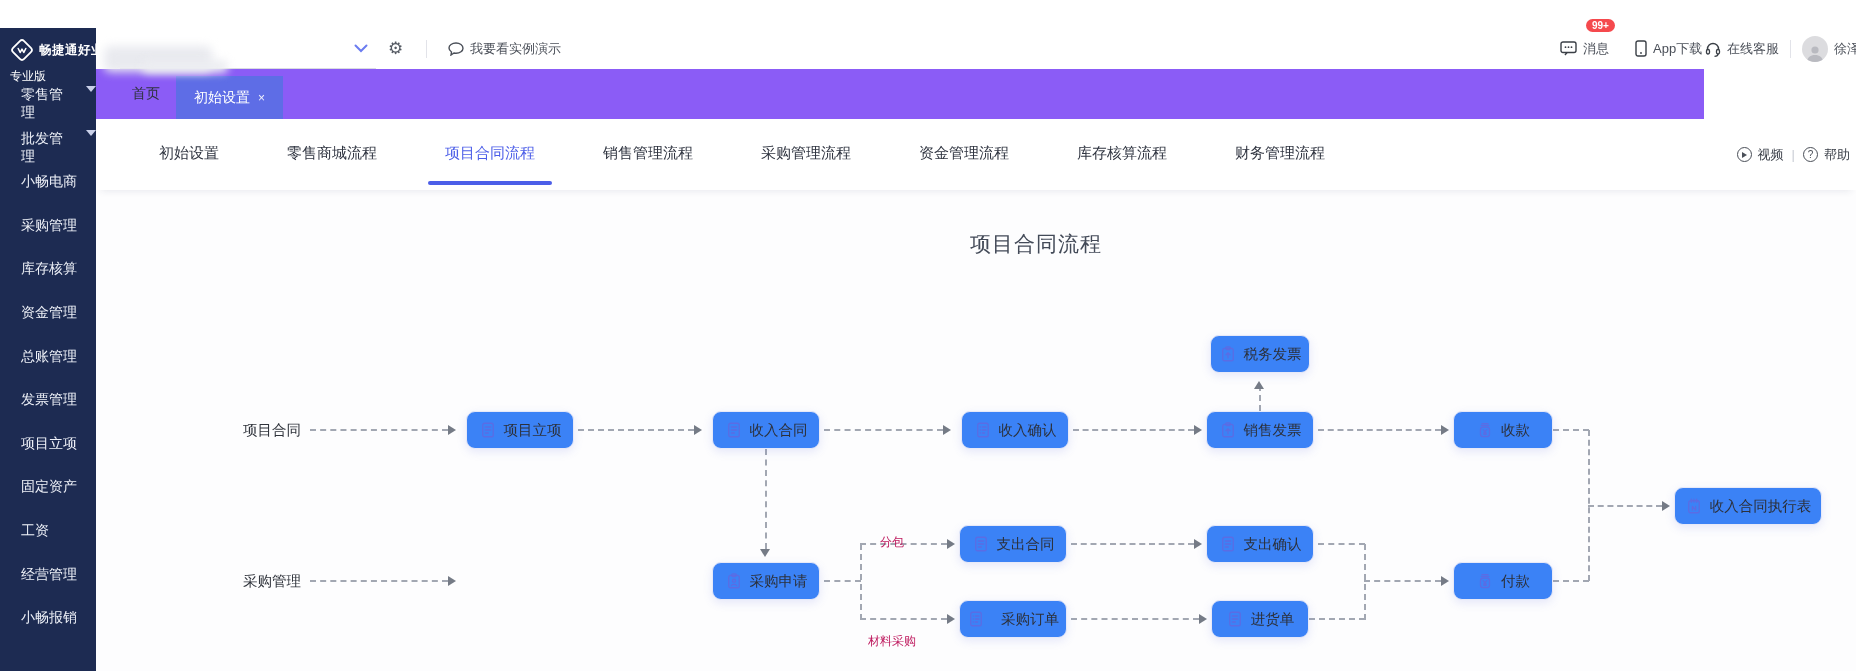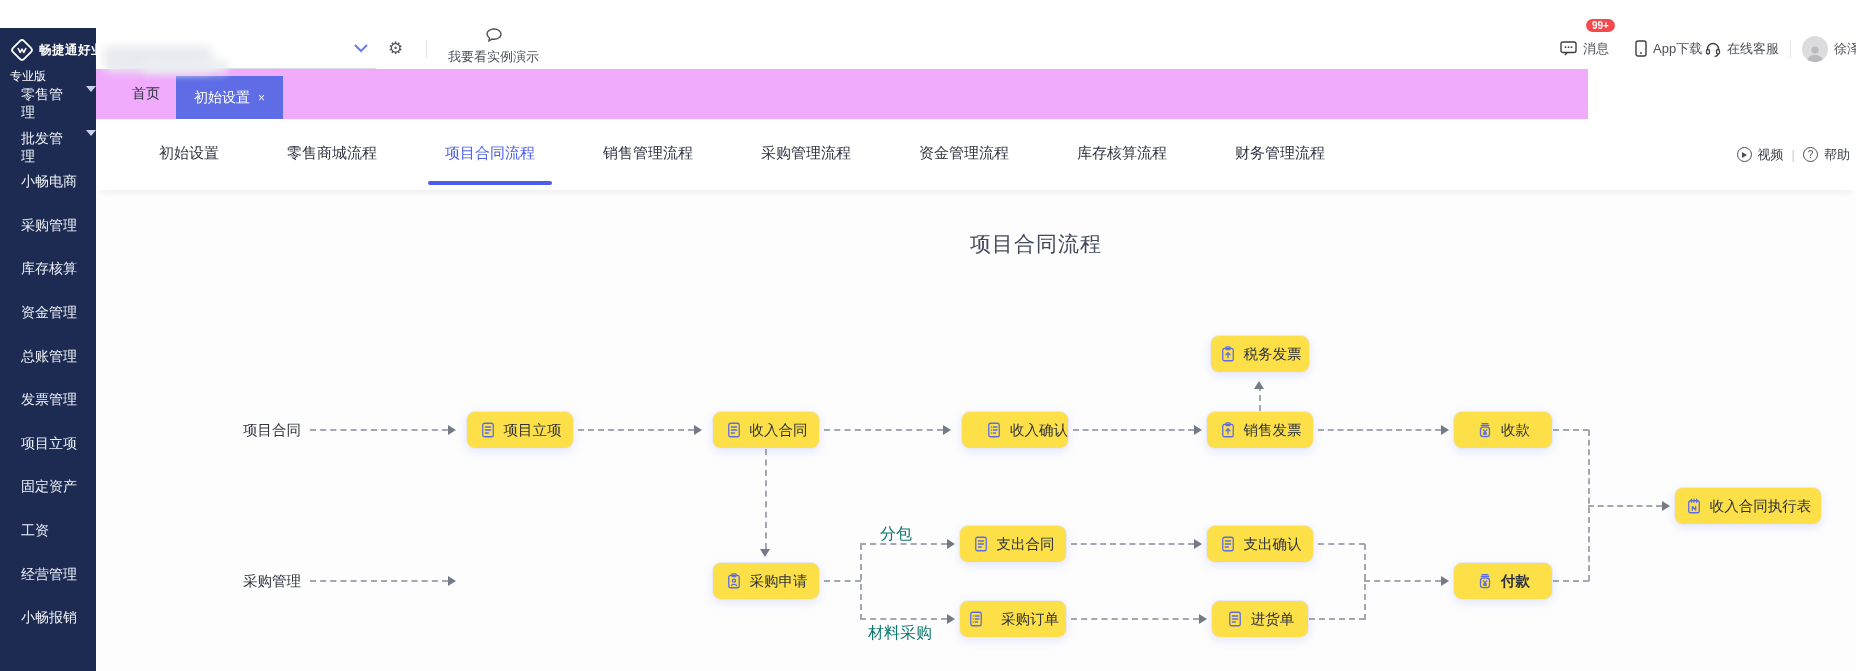--- a/index.html
+++ b/index.html
@@ -27,21 +27,21 @@
               border-radius:5px;filter:blur(4px);z-index:4;}
   .hdr-ic{position:absolute;top:0;height:41px;display:flex;align-items:center;color:#4a4f58;font-size:13px;gap:6px;cursor:pointer;}
   .hdr-divider{position:absolute;top:12px;width:1px;height:18px;background:#e2e3e9;}
   .gear{font-size:17px;color:#565b64;line-height:1;}
   .badge{position:absolute;top:-9px;left:26px;background:#f5494d;color:#fff;font-size:10px;
          padding:1px 6px;border-radius:9px;font-weight:bold;white-space:nowrap;}
   .avatar{width:26px;height:26px;border-radius:50%;background:#dcdcdf;overflow:hidden;display:flex;align-items:flex-end;justify-content:center;}
   .uname{white-space:nowrap;overflow:hidden;}
 
   
-  .tabstrip{position:absolute;left:96px;top:69px;width:1492px;height:50px;background:#f0abfc;z-index:2;}
+  .tabstrip{position:absolute;left:96px;top:69px;width:1608px;height:50px;background:#8b5cf6;z-index:2;}
   .wtab-home{position:absolute;left:20px;top:0;width:60px;height:50px;display:flex;align-items:center;
              justify-content:center;font-size:14px;color:#2e323c;cursor:pointer;}
   .wtab-active{position:absolute;left:80px;top:7px;width:107px;height:43px;background:#5e6de6;color:#ffffff;
                font-size:14px;display:flex;align-items:center;justify-content:center;gap:8px;cursor:pointer;}
   .wtab-close{font-size:12px;opacity:.9;cursor:pointer;}
 
   
   .subnav{position:absolute;left:96px;top:119px;width:1760px;height:71px;background:#ffffff;z-index:2;
           box-shadow:0 6px 7px -5px rgba(40,50,90,.10);}
   .sn-tabs{position:absolute;left:46px;top:0;height:100%;display:flex;align-items:center;gap:34px;}
@@ -54,30 +54,30 @@
         align-items:center;justify-content:center;font-size:10px;color:#4a4f58;box-sizing:border-box;}
   .play-tri{width:0;height:0;border-top:3.5px solid transparent;border-bottom:3.5px solid transparent;
             border-left:5.5px solid #4a4f58;margin-left:1px;}
   .sn-sep{color:#c9ccd4;margin:0 2px;}
 
   
   .canvas{position:absolute;left:96px;top:190px;width:1760px;height:481px;background:#fdfdfe;z-index:1;}
   .flow-title{position:absolute;left:820px;top:40px;width:240px;text-align:center;font-size:21px;
               color:#434a58;letter-spacing:1px;}
   .lane-label{position:absolute;font-size:14.5px;color:#2f333b;}
-  .node{position:absolute;height:38px;box-sizing:border-box;background:#fde047;border:1px solid #e7e9f8;
+  .node{position:absolute;height:38px;box-sizing:border-box;background:#3b82f6;border:1px solid #e7e9f8;
         border-radius:9px;box-shadow:0 3px 10px rgba(105,118,225,.16);display:flex;align-items:center;
         justify-content:center;gap:7px;font-size:14.5px;color:#2c303a;cursor:pointer;white-space:nowrap;z-index:2;}
   .node svg{width:18px;height:18px;flex:0 0 auto;}
   .hl{position:absolute;height:0;border-top:2px dashed #a2a7b2;}
   .vl{position:absolute;width:0;border-left:2px dashed #a2a7b2;}
   .ar{position:absolute;width:0;height:0;border:5px solid transparent;border-left:8px solid #757b86;}
   .au{position:absolute;width:0;height:0;border:5px solid transparent;border-bottom:8px solid #757b86;}
   .ad{position:absolute;width:0;height:0;border:5px solid transparent;border-top:8px solid #757b86;}
-  .branch-label{position:absolute;font-size:16px;color:#0f766e;}
+  .branch-label{position:absolute;font-size:12px;color:#be185d;margin-top:10px;}
   .hidden-defs{position:absolute;width:0;height:0;overflow:hidden;}
 </style>
 </head>
 <body>
 
 <svg class="hidden-defs" aria-hidden="true">
   <defs>
     <g id="sym-doc" fill="none" stroke="#5b6ce4" stroke-width="1.7" stroke-linecap="round" stroke-linejoin="round">
       <rect x="5" y="3" width="14" height="18" rx="2.5"></rect>
         <path d="M8.5 8h7M8.5 12h7M8.5 16h4"></path>
@@ -171,21 +171,21 @@
     <div class="search-line"></div>
     <div class="hdr-ic" style="left:258px;">
       <svg width="14" height="9" viewBox="0 0 14 9">
           <path d="M1.5 1.5 7 7l5.5-5.5" fill="none" stroke="#6b7cf0" stroke-width="2" stroke-linecap="round"></path>
         </svg>
     </div>
     <div class="hdr-ic" style="left:292px;">
         <span class="gear">⚙</span>
       </div>
     <div class="hdr-divider" style="left:330px;"></div>
-    <div class="hdr-ic" style="left:352px;flex-direction:column;">
+    <div class="hdr-ic" style="left:352px;">
       <svg width="16" height="14" viewBox="0 0 16 14">
         <path d="M8 1C4 1 1 3.2 1 6c0 1.6 1 3 2.5 4L3 13l3-2c.6.1 1.3.2 2 .2 4 0 7-2.2 7-5S12 1 8 1z" fill="none" stroke="#4a4f58" stroke-width="1.4"></path>
       </svg>
       <span>我要看实例演示</span>
     </div>
 
     <div class="hdr-ic" style="left:1464px;position:absolute;">
       <svg width="17" height="15" viewBox="0 0 17 15">
         <rect x="1" y="1" width="15" height="10.5" rx="2" fill="none" stroke="#3a3f46" stroke-width="1.4"></rect>
         <path d="M5 14l2-2.5" stroke="#3a3f46" stroke-width="1.4" fill="none"></path>
@@ -320,21 +320,21 @@
           <use href="#sym-doc"></use>
         </svg>
       <span>项目立项</span>
     </div>
     <div class="node" style="left:616px;top:221px;width:108px;">
       <svg viewBox="0 0 24 24">
           <use href="#sym-doc"></use>
         </svg>
       <span>收入合同</span>
     </div>
-    <div class="node" style="left:865px;top:221px;width:108px;justify-content:flex-end;">
+    <div class="node" style="left:865px;top:221px;width:108px;">
       <svg viewBox="0 0 24 24">
           <use href="#sym-list"></use>
         </svg>
       <span>收入确认</span>
     </div>
     <div class="node" style="left:1110px;top:221px;width:108px;">
       <svg viewBox="0 0 24 24">
           <use href="#sym-invoice"></use>
         </svg>
       <span>销售发票</span>
@@ -374,21 +374,21 @@
           <use href="#sym-list"></use>
         </svg>
       <span>采购订单</span>
     </div>
     <div class="node" style="left:1115px;top:410px;width:98px;">
       <svg viewBox="0 0 24 24">
           <use href="#sym-doc"></use>
         </svg>
       <span>进货单</span>
     </div>
-    <div class="node" style="left:1357px;top:372px;width:100px;font-weight:bold;">
+    <div class="node" style="left:1357px;top:372px;width:100px;">
       <svg viewBox="0 0 24 24">
           <use href="#sym-money"></use>
         </svg>
       <span>付款</span>
     </div>
     <div class="node" style="left:1578px;top:297px;width:148px;">
       <svg viewBox="0 0 24 24">
           <use href="#sym-calendar"></use>
         </svg>
       <span>收入合同执行表</span>

